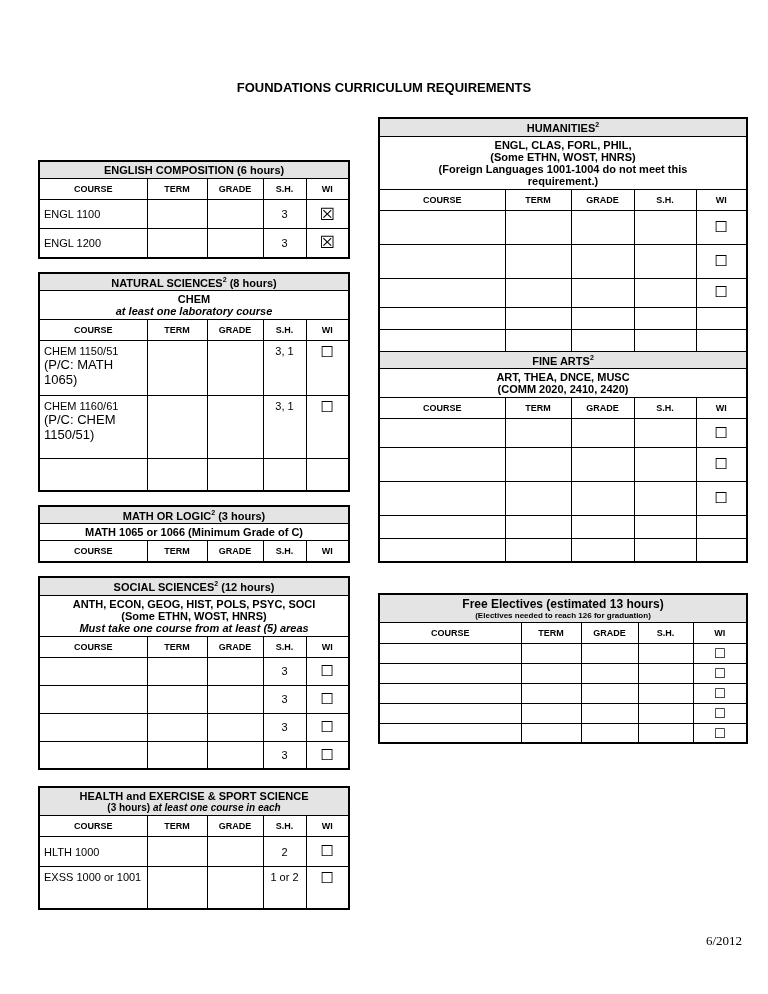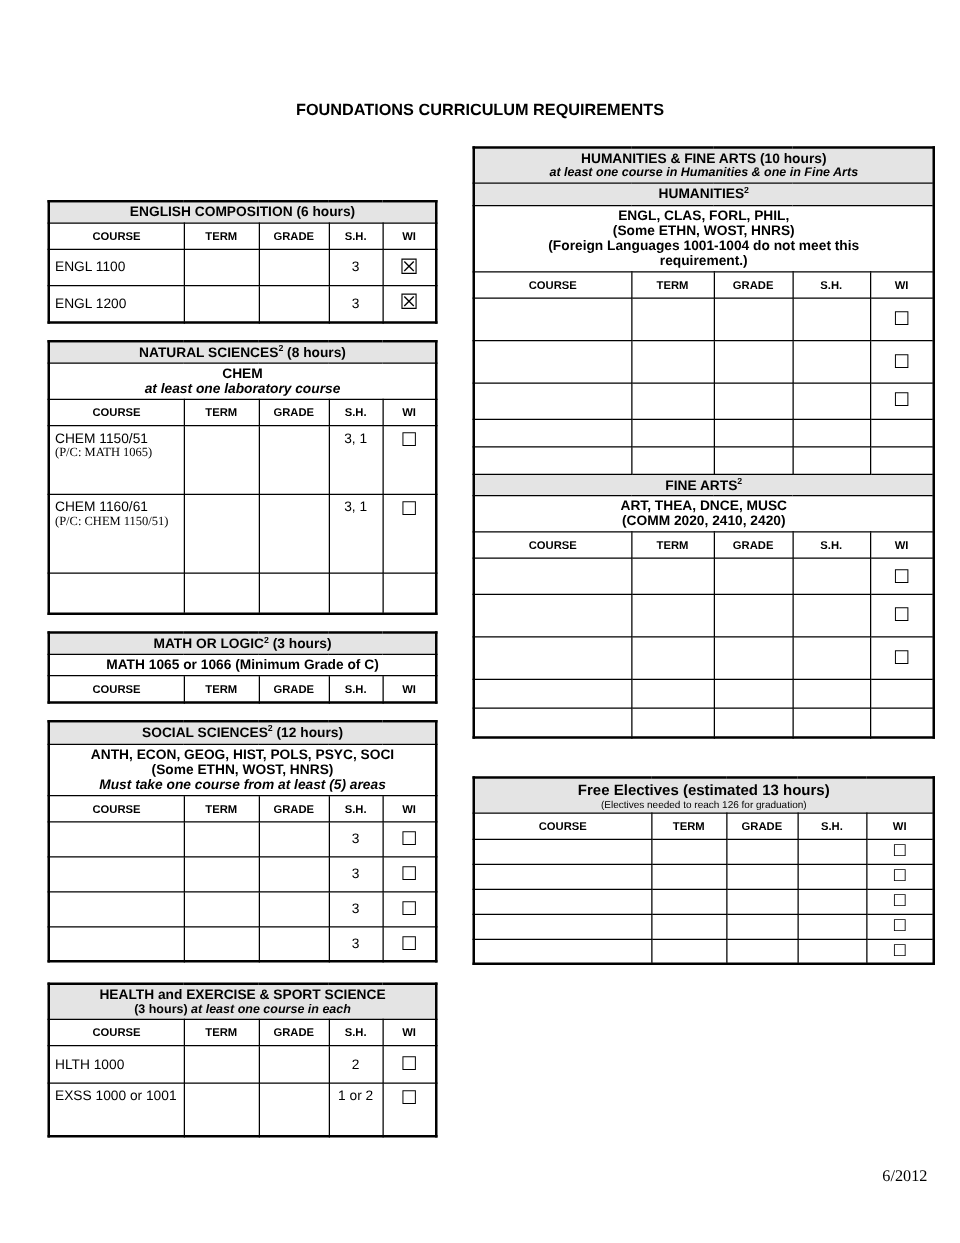--- a/index.html
+++ b/index.html
@@ -19,29 +19,29 @@
     table-layout: fixed; margin-bottom: 13px; }
   .tbl td, .tbl th { border: 1px solid #000; font-size: 11px; padding: 2px 4px;
     vertical-align: middle; overflow: hidden; }
   .sec { background: #e4e4e4; text-align: center; font-weight: bold; font-size: 11px;
     padding: 4px 3px; }
   .subhead { text-align: center; font-weight: bold; font-size: 10px; padding: 3px 4px; }
   .colhead th { font-size: 9px; font-weight: bold; text-align: center; padding: 5px 2px;
     background: #fff; }
   .course { text-align: left; padding-left: 6px; }
   .c { text-align: center; }
-  .detail { font-size: 10px; font-family: Liberation Serif, serif; }
+  .detail { font-size: 13px; }
   .it { font-style: italic; }
   sup { font-size: 7px; vertical-align: super; }
   .cb { font-family: "DejaVu Sans", sans-serif; font-size: 15px; line-height: 1; }
   .cb-lg { font-size: 17px; }
   .cb-sm { font-size: 13px; }
   tr.vtop td { vertical-align: top; padding-top: 4px; }
   .pad-block { padding-bottom: 16px; padding-top: 4px; margin-top: 16px; }
-  .free-note { font-size: 8px; font-weight: normal; }
+  .free-note { font-size: 8px; font-weight: bold; }
   .hfa-note { font-size: 10px; }
   .tbl-free { margin-top: 30px; }
   .tbl-health { margin-top: 16px; }
   .footer-date { position: absolute; top: 933px; right: 26px;
     font-family: Liberation Serif, serif; font-size: 13px; }
 </style>
 </head>
 <body>
 
 <div class="page">
@@ -267,26 +267,20 @@
 
     <table class="tbl">
       <colgroup>
           <col style="width:126px">
           <col style="width:66px">
           <col style="width:63px">
           <col style="width:62px">
           <col style="width:51px">
         </colgroup>
       <tbody>
-          <tr>
-        <td colspan="5" class="sec">
-          <div>HUMANITIES &amp; FINE ARTS (10 hours)</div>
-          <div class="it hfa-note">at least one course in Humanities &amp; one in Fine Arts</div>
-        </td>
-      </tr>
       <tr>
         <td colspan="5" class="sec"><span>HUMANITIES</span><sup>2</sup></td>
       </tr>
       <tr>
         <td colspan="5" class="subhead pad-block">
           <div>ENGL, CLAS, FORL, PHIL,</div>
           <div>(Some ETHN, WOST, HNRS)</div>
           <div style="width:82%;margin:0 auto;">(Foreign Languages 1001-1004 do not meet this requirement.)</div>
         </td>
       </tr>

